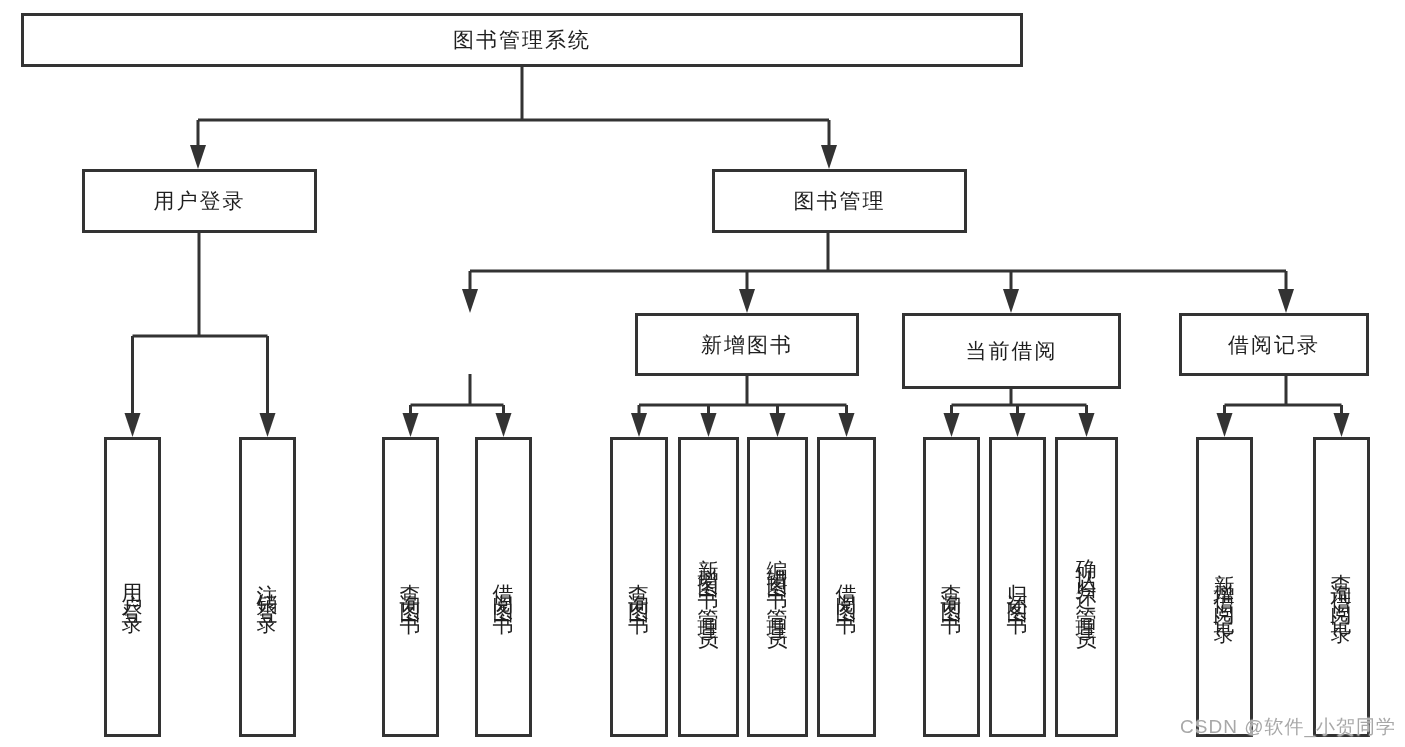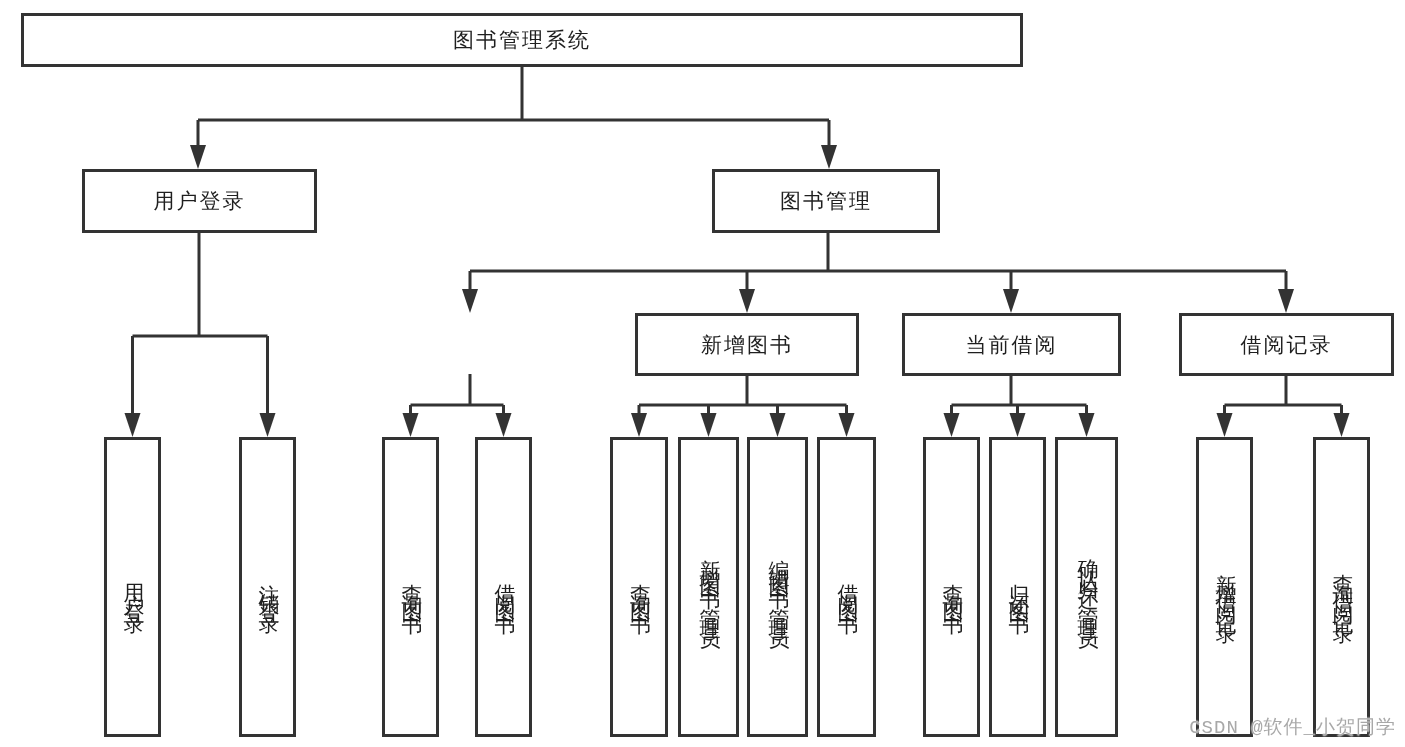--- a/index.html
+++ b/index.html
@@ -4,21 +4,21 @@
 <style>
   :root{
     --line:#333333;
     --text:#1f1f1f;
     --fill:#ffffff;
     --watermark:#a8a8a8;
   }
   html,body{margin:0;padding:0;background:#fff;}
   .stage{
     position:relative;width:1405px;height:747px;background:var(--fill);
-    font-family:Liberation Mono, monospace;overflow:hidden;
+    font-family:Liberation Sans, sans-serif;overflow:hidden;
   }
   .wires{position:absolute;left:0;top:0;width:1405px;height:747px;}
   .wires path{fill:none;stroke:var(--line);stroke-width:3;}
   .wires polygon{fill:var(--line);stroke:none;}
   .box{
     position:absolute;box-sizing:border-box;border:3px solid var(--line);
     background:var(--fill);display:flex;align-items:center;justify-content:center;
     color:var(--text);
   }
   .h-box{font-size:21px;letter-spacing:2px;white-space:nowrap;}
@@ -84,25 +84,25 @@
     <g>
       <path d="M1286 374 V405 M1224.5 405 H1341.5 M1224.5 405 V418 M1341.5 405 V418"></path>
       <polygon points="1216.5,413 1232.5,413 1224.5,437"></polygon>
       <polygon points="1333.5,413 1349.5,413 1341.5,437"></polygon>
     </g>
   </svg>
 
   <div class="box h-box" style="left:21px;top:13px;width:1002px;height:54px">图书管理系统</div>
 
   <div class="box h-box" style="left:82px;top:169px;width:235px;height:64px">用户登录</div>
-  <div class="box h-box" style="left:712px;top:169px;width:228px;height:64px">图书管理</div>
+  <div class="box h-box" style="left:712px;top:169px;width:255px;height:64px">图书管理</div>
 
   <div class="box h-box" style="left:635px;top:313px;width:224px;height:63px">新增图书</div>
-  <div class="box h-box" style="left:902px;top:313px;width:219px;height:63px">当前借阅</div>
-  <div class="box h-box" style="left:1179px;top:313px;width:215px;height:63px">借阅记录</div>
+  <div class="box h-box" style="left:902px;top:313px;width:219px;height:76px">当前借阅</div>
+  <div class="box h-box" style="left:1179px;top:313px;width:190px;height:63px">借阅记录</div>
 
   <div class="box v-box" style="left:104px;top:437px;width:57px;height:300px">用户登录</div>
   <div class="box v-box" style="left:239px;top:437px;width:57px;height:300px">注销登录</div>
 
   <div class="box v-box" style="left:382px;top:437px;width:57px;height:300px">查询图书</div>
   <div class="box v-box" style="left:475px;top:437px;width:57px;height:300px">借阅图书</div>
 
   <div class="box v-box" style="left:610px;top:437px;width:58px;height:300px">查询图书</div>
   <div class="box v-box" style="left:678px;top:437px;width:61px;height:300px">新增图书（管理员）</div>
   <div class="box v-box" style="left:747px;top:437px;width:61px;height:300px">编辑图书（管理员）</div>

